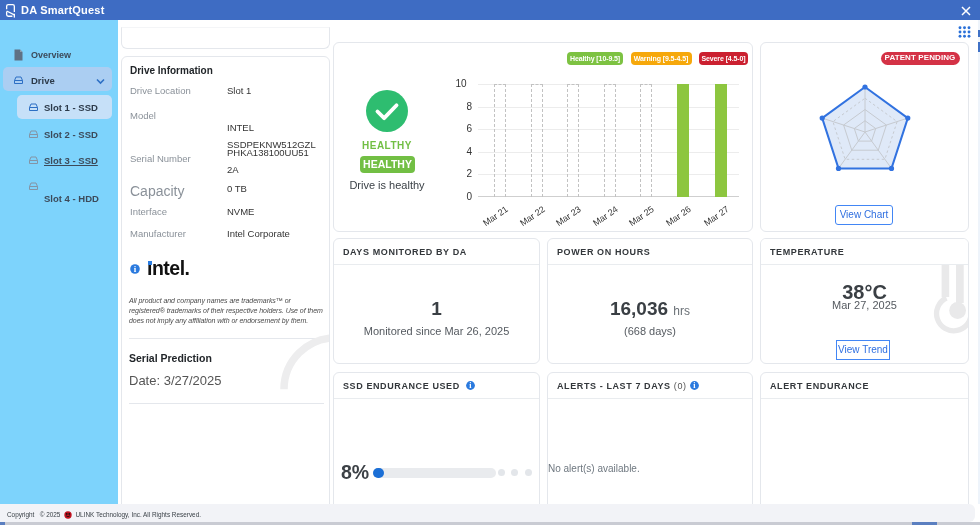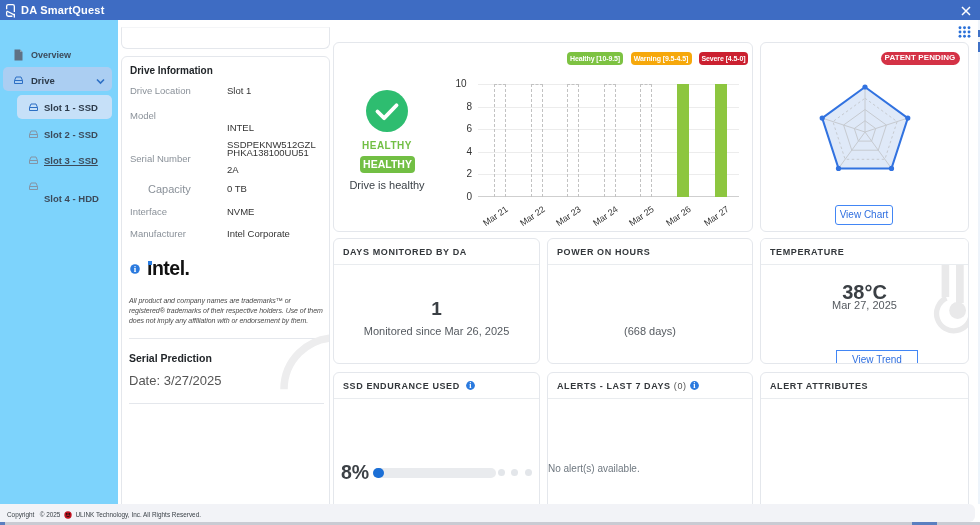--- a/index.html
+++ b/index.html
@@ -92,21 +92,21 @@
 
   <div class="card" style="left:121px;top:27px;width:209px;height:21.5px;border-radius:0 0 6px 6px;border-top-color:#f4f5f7;"></div>
   <div class="card" style="left:121px;top:56px;width:209px;height:469px;border-radius:6px;overflow:hidden;">
     <div class="abs" style="left:8px;top:8px;font-size:10px;font-weight:bold;color:#212529;">Drive Information</div>
     <div class="abs graytxt" style="left:8px;top:28px;font-size:9.5px;">Drive Location</div>
     <div class="abs" style="left:105px;top:28px;font-size:9.5px;color:#333;">Slot 1</div>
     <div class="abs graytxt" style="left:8px;top:53px;font-size:9.5px;">Model</div>
     <div class="abs" style="left:105px;top:63px;font-size:9.5px;color:#333;line-height:16.5px;">INTEL<br>SSDPEKNW512GZL</div>
     <div class="abs graytxt" style="left:8px;top:96px;font-size:9.5px;">Serial Number</div>
     <div class="abs" style="left:105px;top:88px;font-size:9.5px;color:#333;line-height:16.5px;">PHKA138100UU51<br>2A</div>
-    <div class="abs graytxt" style="left:8px;top:126px;font-size:11px;margin-left:18px;">Capacity</div>
+    <div class="abs graytxt" style="left:8px;top:126px;font-size:14px;">Capacity</div>
     <div class="abs" style="left:105px;top:126px;font-size:9.5px;color:#333;">0 TB</div>
     <div class="abs graytxt" style="left:8px;top:149px;font-size:9.5px;">Interface</div>
     <div class="abs" style="left:105px;top:149px;font-size:9.5px;color:#333;">NVME</div>
     <div class="abs graytxt" style="left:8px;top:171px;font-size:9.5px;">Manufacturer</div>
     <div class="abs" style="left:105px;top:171px;font-size:9.5px;color:#333;">Intel Corporate</div>
 
     <svg class="abs" style="left:8px;top:207px" width="10" height="10" viewBox="0 0 10 10">
       <circle cx="5" cy="5" r="4.8" fill="#2b7ade"></circle>
       <text x="5.1" y="8" font-family="Liberation Serif" font-size="9" font-weight="bold" fill="#fff" text-anchor="middle">i</text>
     </svg>
@@ -189,37 +189,38 @@
   </svg>
   <div class="abs" style="left:835px;top:205px;width:58px;height:20px;border:1px solid #4286f5;border-radius:3px;color:#2f6fe0;font-size:10px;text-align:center;line-height:18px;background:#fff;">View Chart</div>
 
   <div class="card" style="left:333px;top:238px;width:207px;height:126px;">
     <div class="chead">DAYS MONITORED BY DA</div>
     <div class="abs" style="left:0;top:59px;width:100%;text-align:center;font-size:19px;font-weight:bold;color:#3a3f44;">1</div>
     <div class="abs" style="left:0;top:86px;width:100%;text-align:center;font-size:11px;color:#555a60;">Monitored since Mar 26, 2025</div>
   </div>
   <div class="card" style="left:547px;top:238px;width:206px;height:126px;">
     <div class="chead">POWER ON HOURS</div>
+    <div class="abs" style="left:0;top:59px;width:100%;text-align:center;font-size:19px;font-weight:bold;color:#3a3f44;">16,036 <span style="font-size:12px;font-weight:normal;color:#6a7076;">hrs</span></div>
     <div class="abs" style="left:0;top:86px;width:100%;text-align:center;font-size:11px;color:#555a60;">(668 days)</div>
   </div>
   <div class="card" style="left:760px;top:238px;width:209px;height:126px;overflow:hidden;">
     <div class="abs" style="left:160px;top:22px;width:55px;height:80px;">
       <svg width="55" height="80" viewBox="0 0 55 80">
         <g stroke="#e9e9ea" fill="none">
           <path d="M24.4 0 V36" stroke-width="7.6"></path>
           <path d="M38.85 0 V42" stroke-width="7.7"></path>
           <path d="M25.5 37 A17.2 17.2 0 1 0 49.9 51.1" stroke-width="5.3"></path>
         </g>
         <circle cx="36.6" cy="49.5" r="8.4" fill="#e9e9ea"></circle>
       </svg>
     </div>
     <div class="chead" style="background:#fff;">TEMPERATURE</div>
     <div class="abs" style="left:0;top:42px;width:100%;text-align:center;font-size:20px;font-weight:bold;color:#3a3f44;">38°C</div>
     <div class="abs" style="left:0;top:60px;width:100%;text-align:center;font-size:11px;color:#555a60;">Mar 27, 2025</div>
-    <div class="abs" style="left:75px;top:101px;width:82px;height:20px;border:1px solid #4286f5;border-radius:0;color:#2f6fe0;font-size:10px;text-align:center;line-height:18px;background:#fff;margin-top:10px;">View Trend</div>
+    <div class="abs" style="left:75px;top:101px;width:54px;height:20px;border:1px solid #4286f5;border-radius:0;color:#2f6fe0;font-size:10px;text-align:center;line-height:18px;background:#fff;">View Trend</div>
   </div>
 
   <div class="card" style="left:333px;top:372px;width:207px;height:158px;">
     <div class="chead">SSD ENDURANCE USED &nbsp;<svg width="9" height="9" viewBox="0 0 10 10" style="vertical-align:-1px">
           <circle cx="5" cy="5" r="4.9" fill="#2b7ade"></circle>
           <text x="5.1" y="8" font-family="Liberation Serif" font-size="9" font-weight="bold" fill="#fff" text-anchor="middle">i</text>
         </svg></div>
     <div class="abs" style="left:7px;top:88px;font-size:19.5px;font-weight:bold;color:#3c4146;">8%</div>
     <div class="abs" style="left:39px;top:94.5px;width:123px;height:10px;background:#e9ebee;border-radius:5px;"></div>
     <div class="abs" style="left:39px;top:94.5px;width:11px;height:10px;background:#1b6fd6;border-radius:5px;"></div>
@@ -228,21 +229,21 @@
     <div class="abs" style="left:191px;top:96px;width:7px;height:7px;border-radius:50%;background:#e3e6ea;"></div>
   </div>
   <div class="card" style="left:547px;top:372px;width:206px;height:158px;">
     <div class="chead">ALERTS - LAST 7 DAYS <span style="font-weight:normal;color:#555;">(0)</span> <svg width="9" height="9" viewBox="0 0 10 10" style="vertical-align:-1px">
           <circle cx="5" cy="5" r="4.9" fill="#2b7ade"></circle>
           <text x="5.1" y="8" font-family="Liberation Serif" font-size="9" font-weight="bold" fill="#fff" text-anchor="middle">i</text>
         </svg></div>
     <div class="abs" style="left:0;top:90px;width:100%;font-size:10px;color:#6f7880;">No alert(s) available.</div>
   </div>
   <div class="card" style="left:760px;top:372px;width:209px;height:158px;">
-    <div class="chead">ALERT ATTRIBUTES</div>
+    <div class="chead">ALERT ENDURANCE</div>
   </div>
 
   <div class="abs" style="left:0;top:504px;width:975px;height:17.5px;background:#f2f3f7;border-radius:0 6px 6px 0;">
     <div class="abs" style="left:7px;top:2px;height:17px;line-height:17px;font-size:6.4px;color:#3b4248;">Copyright&nbsp;&nbsp; © 2025&nbsp;
       <svg width="8" height="8" viewBox="0 0 10 10" style="vertical-align:-1.5px">
           <circle cx="5" cy="5" r="4.6" fill="#c0111f"></circle>
           <circle cx="3.4" cy="3.6" r="1.1" fill="#111"></circle>
           <circle cx="6.6" cy="3.6" r="1.1" fill="#111"></circle>
           <path d="M2.6 6 Q5 8.4 7.4 6" stroke="#111" stroke-width="1" fill="none"></path>
         </svg>

